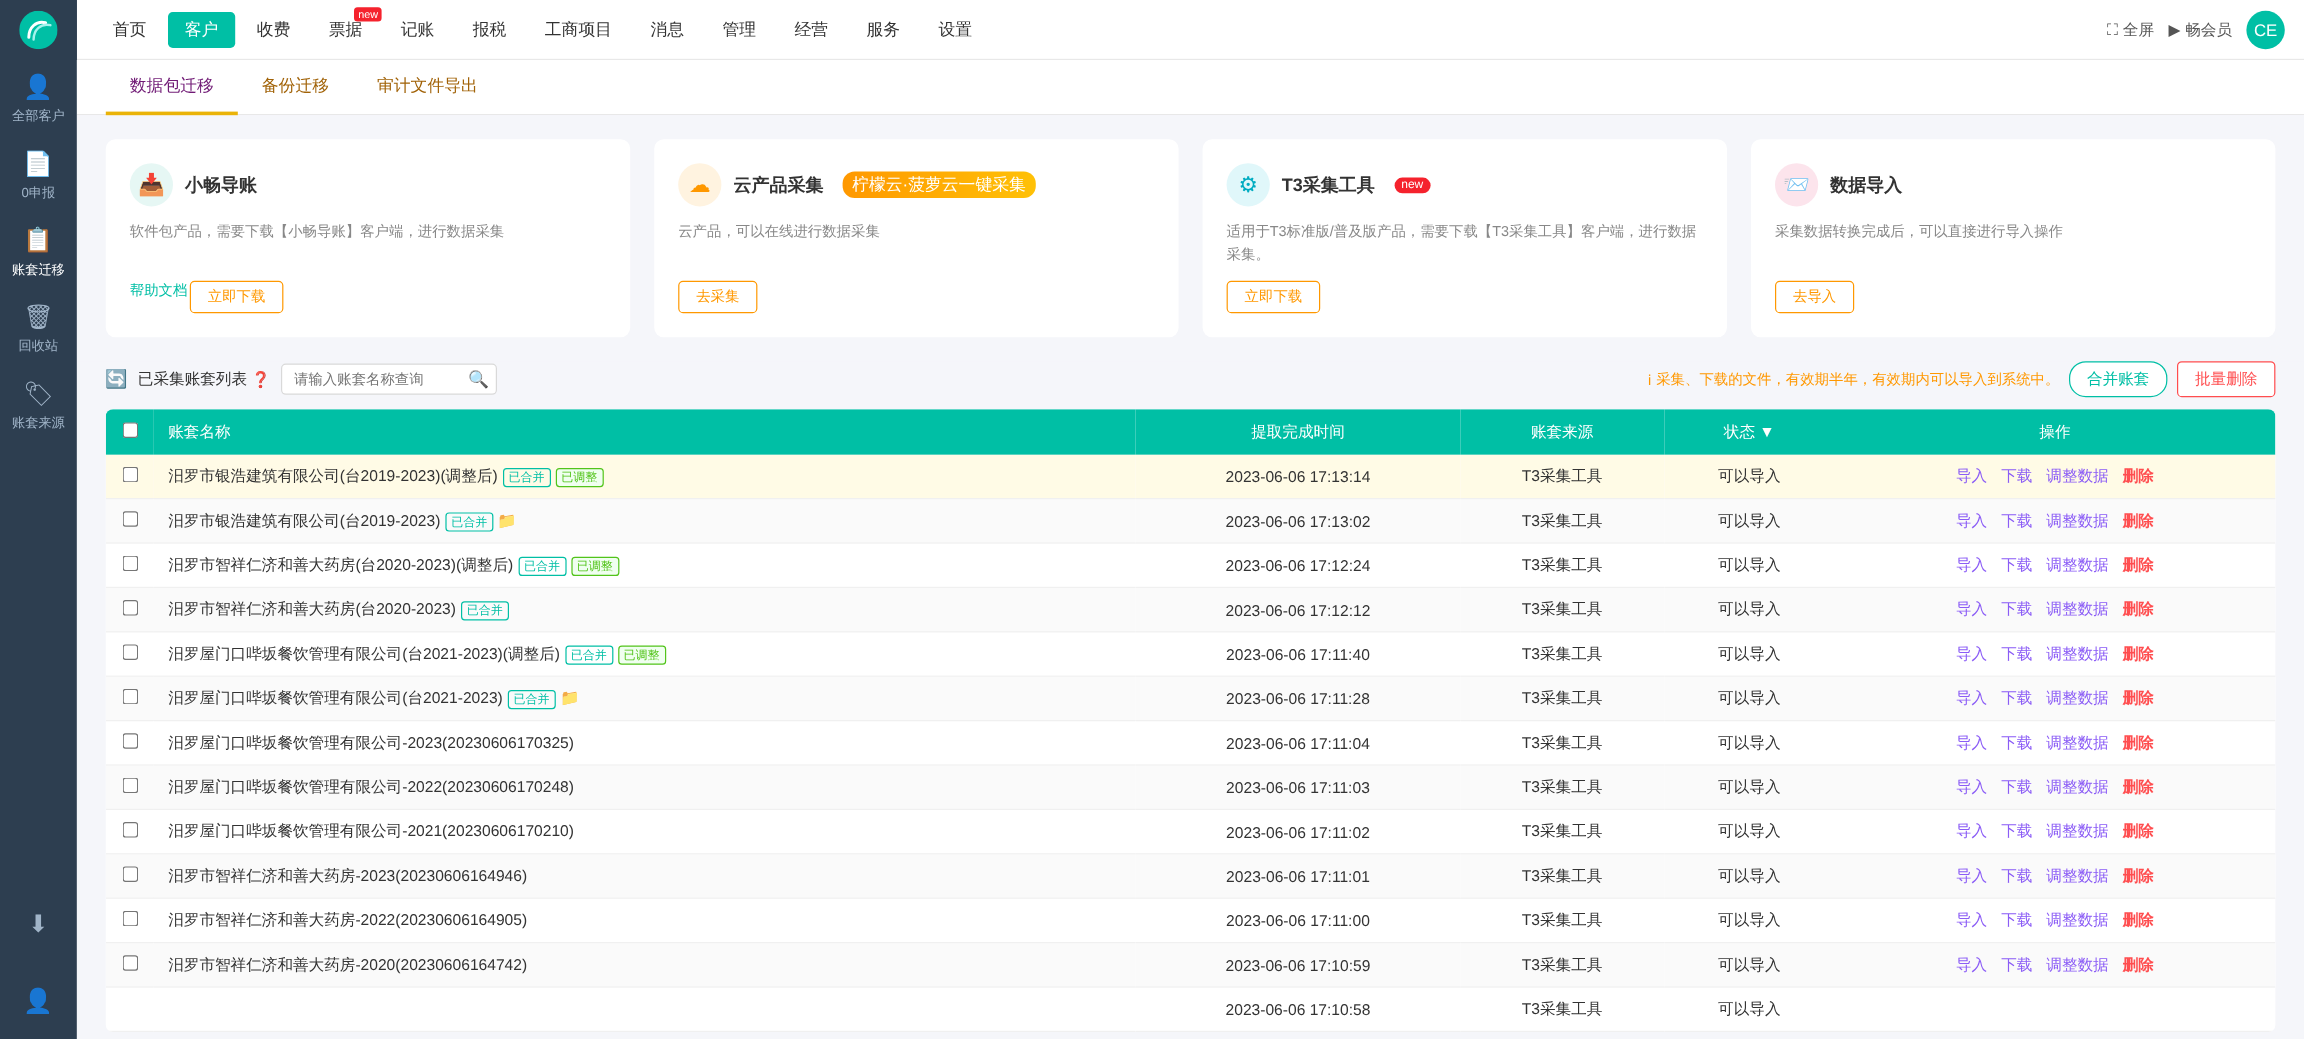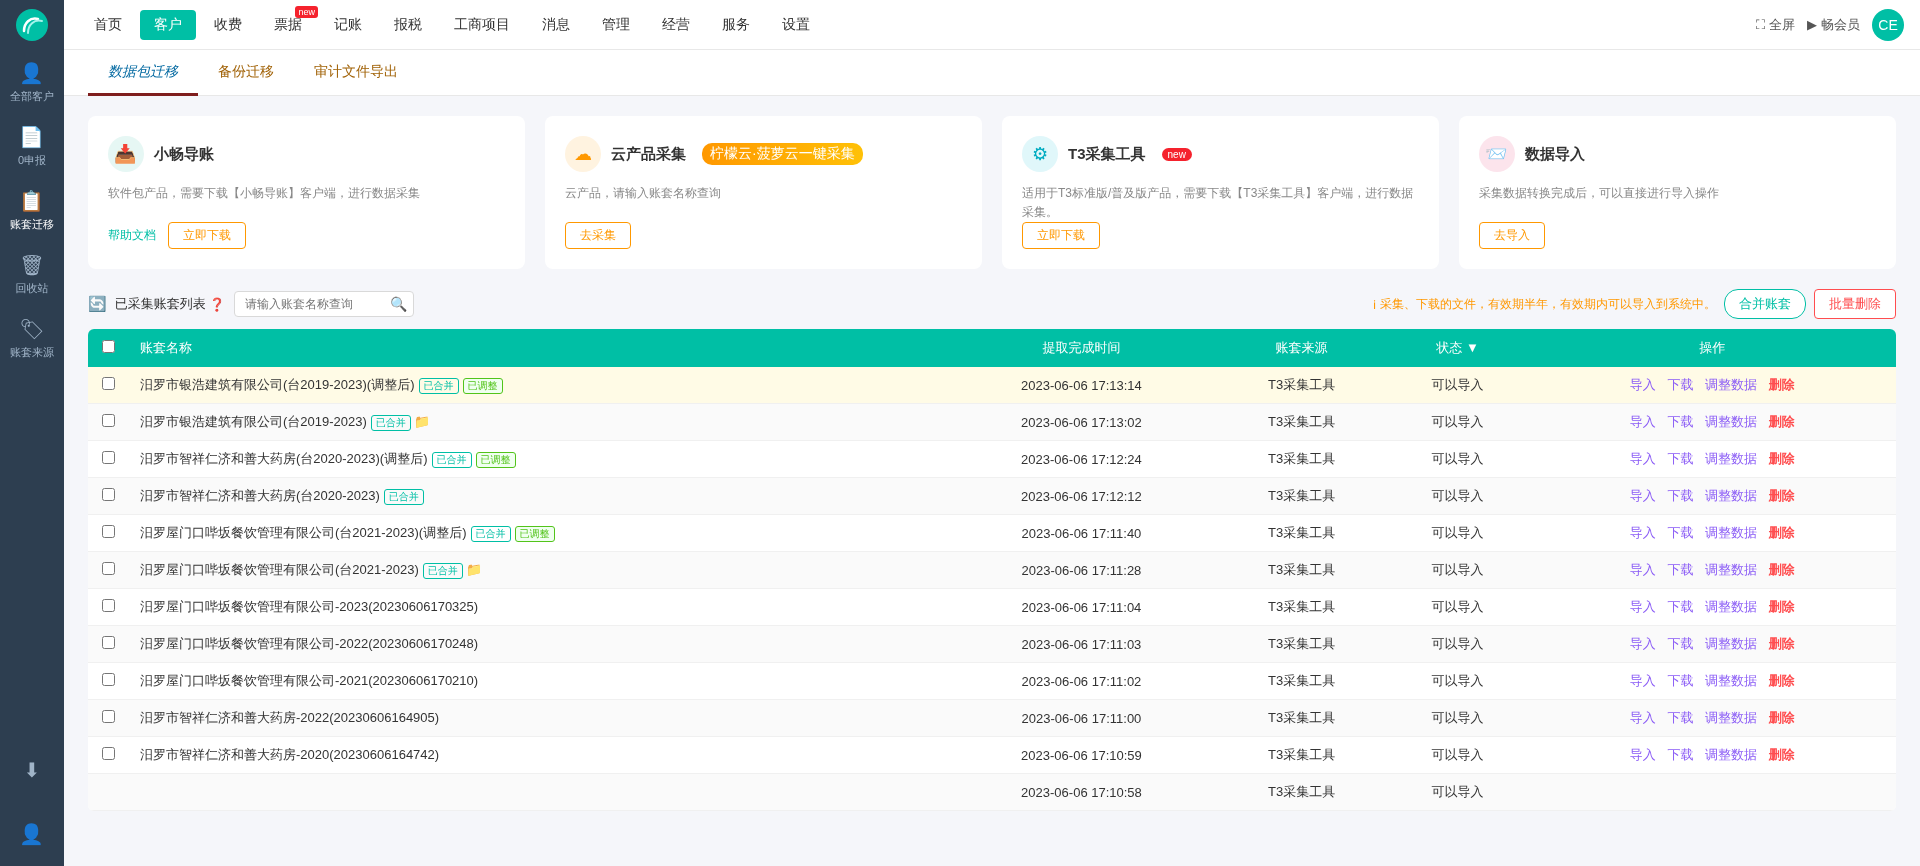--- a/index.html
+++ b/index.html
@@ -136,24 +136,23 @@
     }
     .tab {
       padding: 12px 20px;
       cursor: pointer;
       color: #a16207;
       font-size: 14px;
       border-bottom: 3px solid transparent;
       margin-bottom: -1px;
     }
     .tab.active {
-      color: #0369a1;
-      border-bottom: 3px solid #7f1d1d;
+      color: #701a75;
+      border-bottom: 3px solid #eab308;
       font-weight: 500;
-      font-style: italic;
     }
 
     
     .cards-row {
       display: flex;
       gap: 20px;
       padding: 20px 24px;
       background: #f5f6fa;
     }
     .card {
@@ -205,22 +204,23 @@
     }
     .card-desc {
       color: #888;
       font-size: 12px;
       line-height: 1.6;
       flex: 1;
       margin-top: 4px;
     }
     .card-actions {
       display: flex;
-      gap: 12px;
-      align-items: center;
+      gap: 2px;
+      margin-top: 12px;
+      align-items: flex-start;
     }
     .btn-outline {
       border: 1px solid #ff9800;
       color: #ff9800;
       background: #fff;
       padding: 4px 14px;
       border-radius: 4px;
       cursor: pointer;
       font-size: 12px;
     }
@@ -472,21 +472,21 @@
             <button class="btn-outline">立即下载</button>
           </div>
         </div>
 
         <div class="card">
           <div class="card-header">
             <div class="card-icon orange">☁</div>
             <span class="card-title">云产品采集</span>
             <span class="card-tag">柠檬云·菠萝云一键采集</span>
           </div>
-          <div class="card-desc">云产品，请输入账套名称查询</div>
+          <div class="card-desc">云产品，可以在线进行数据采集</div>
           <div class="card-actions">
             <button class="btn-outline">去采集</button>
           </div>
         </div>
 
         <div class="card">
           <div class="card-header">
             <div class="card-icon teal">⚙</div>
             <span class="card-title">T3采集工具</span>
             <span class="card-badge new-badge">new</span>
@@ -659,20 +659,33 @@
                 <td class="status-ok">可以导入</td>
                 <td>
     <span class="table-action">导入</span>
     <span class="table-action">下载</span>
     <span class="table-action">调整数据</span>
     <span class="table-action danger">删除</span>
   </td>
               </tr>
               <tr>
                 <td><input type="checkbox" style=""></td>
+                <td><span>汨罗市智祥仁济和善大药房-2023(20230606164946)</span></td>
+                <td>2023-06-06 17:11:01</td>
+                <td>T3采集工具</td>
+                <td class="status-ok">可以导入</td>
+                <td>
+    <span class="table-action">导入</span>
+    <span class="table-action">下载</span>
+    <span class="table-action">调整数据</span>
+    <span class="table-action danger">删除</span>
+  </td>
+              </tr>
+              <tr>
+                <td><input type="checkbox" style=""></td>
                 <td><span>汨罗市智祥仁济和善大药房-2022(20230606164905)</span></td>
                 <td>2023-06-06 17:11:00</td>
                 <td>T3采集工具</td>
                 <td class="status-ok">可以导入</td>
                 <td>
     <span class="table-action">导入</span>
     <span class="table-action">下载</span>
     <span class="table-action">调整数据</span>
     <span class="table-action danger">删除</span>
   </td>

